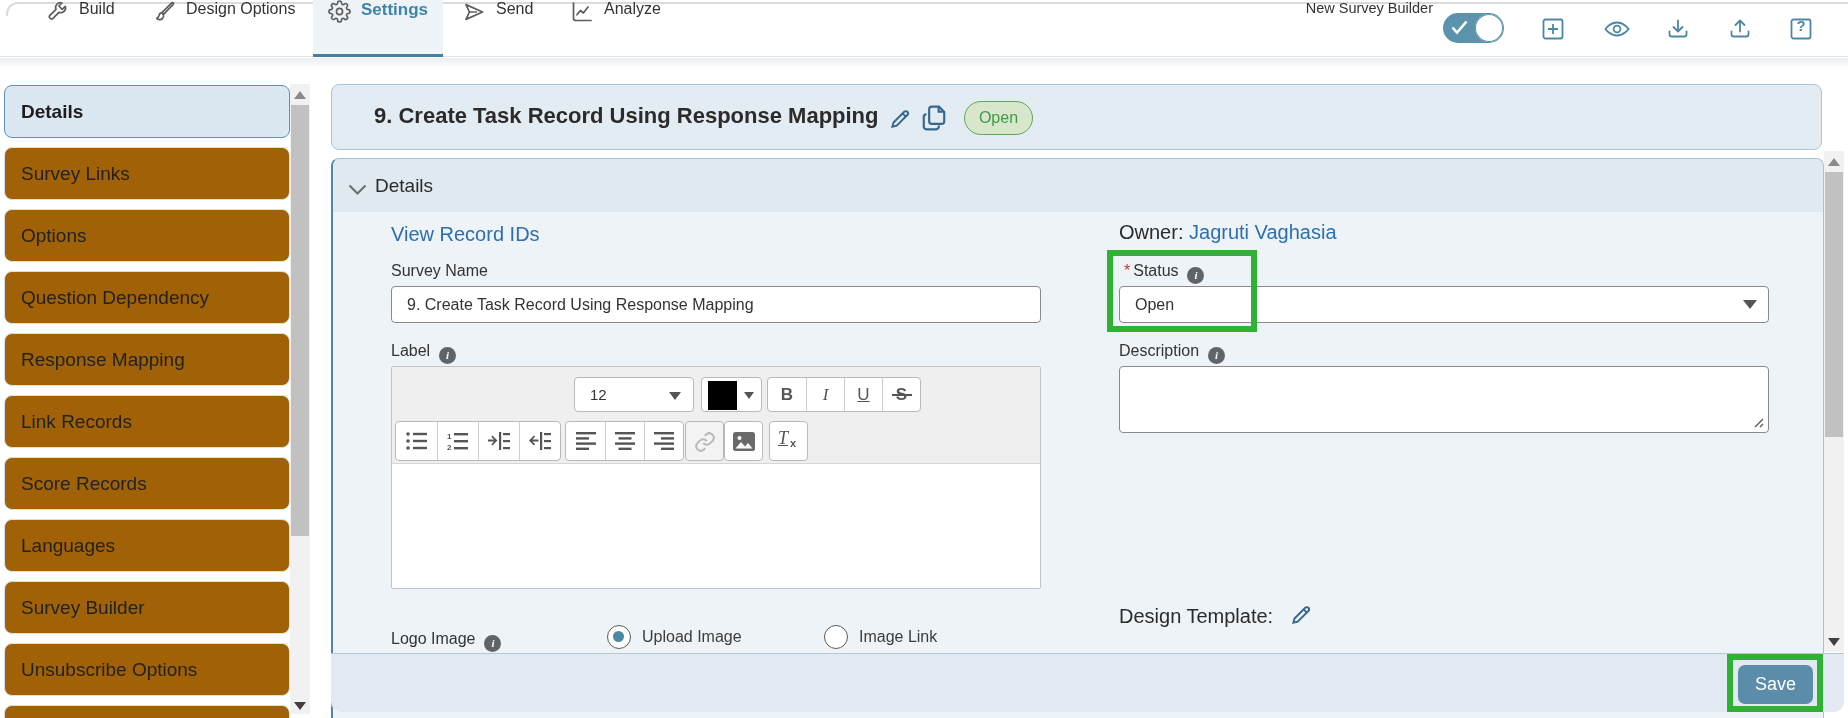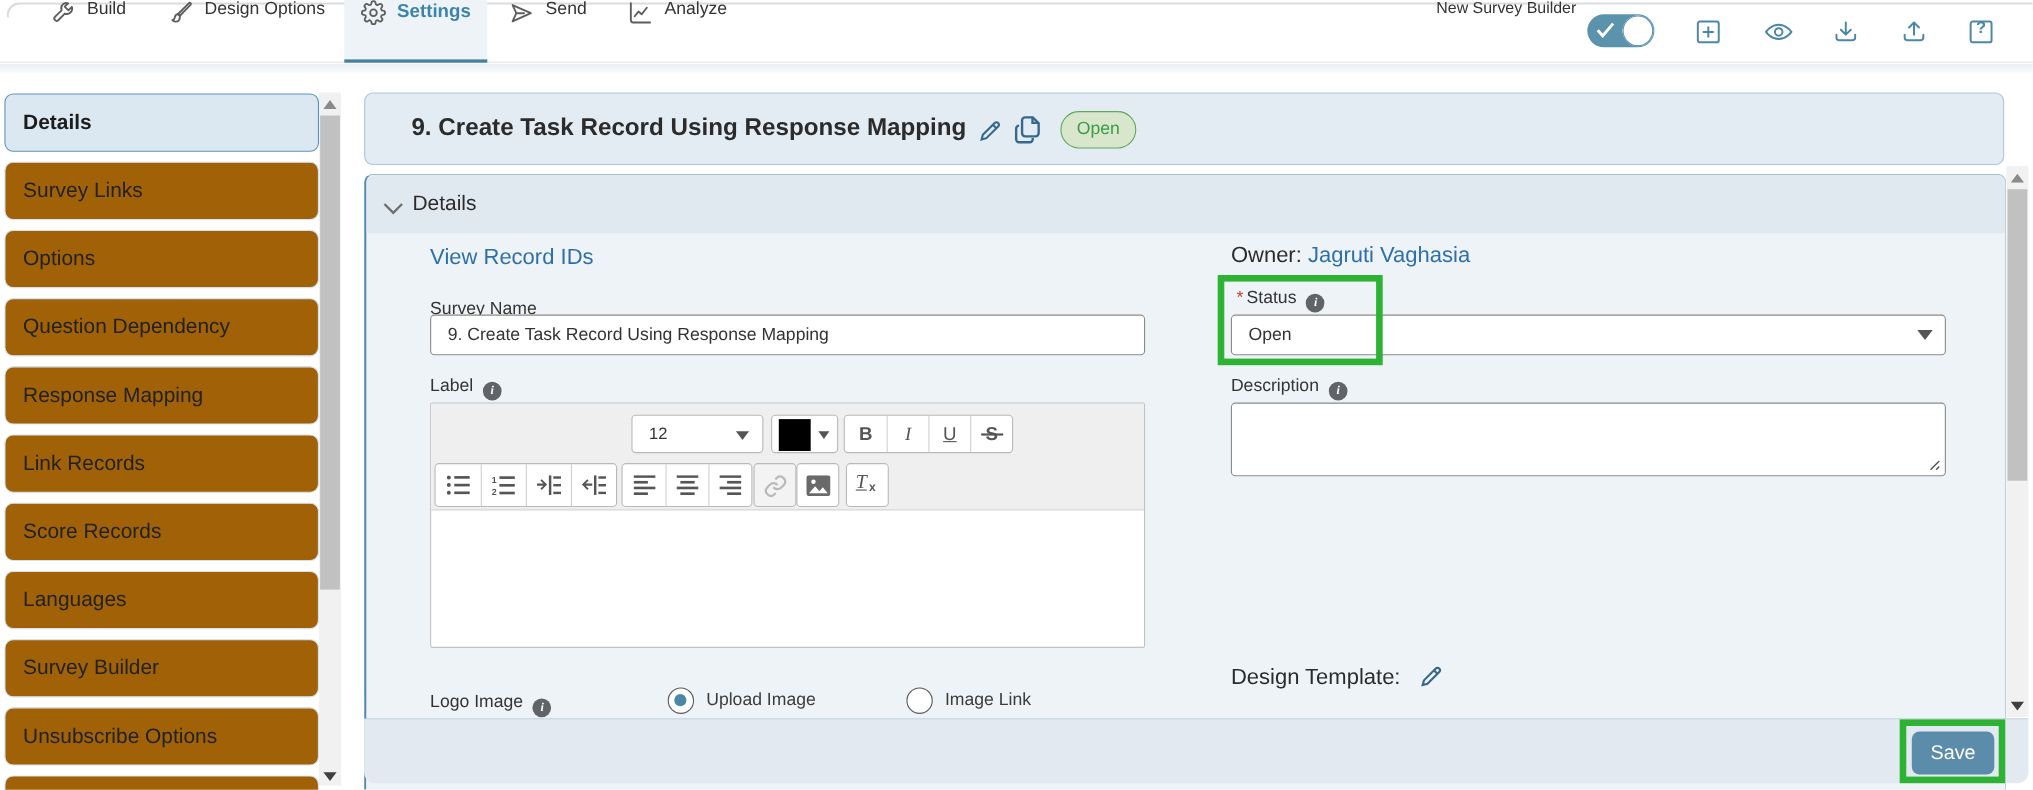--- a/index.html
+++ b/index.html
@@ -179,21 +179,21 @@
 
 <div id="panel">
   <div id="panelhead">
     <svg style="position:absolute; left:15px; top:25px;" width="19" height="12" viewBox="0 0 19 12" fill="none" stroke="#6e6e6e" stroke-width="2.1">
         <path d="M1.5 1.5l8 8 8-8"></path>
       </svg>
     <span>Details</span>
   </div>
 
   <div class="abs link" style="left:58px; top:64px; font-size:20px;">View Record IDs</div>
-  <div class="abs lbl" style="left:58px; top:113px;">Survey Name</div>
+  <div class="abs lbl" style="left:58px; top:103px;">Survey Name</div>
   <div class="input" style="left:58px; top:127px; width:650px; height:37px;">9. Create Task Record Using Response Mapping</div>
   <div class="abs lbl" style="left:58px; top:183px;">Label&nbsp;&nbsp;<span class="info">i</span></div>
 
   <div id="editor">
     <div id="toolbar">
 
       <div class="tbtn" style="left:182px; top:10px; width:120px; height:35px;">
           <span style="position:absolute; left:15px; top:8px; font-size:15px;">12</span>
           <span class="caret" style="position:absolute; right:12px; top:14px;"></span>
         </div>

